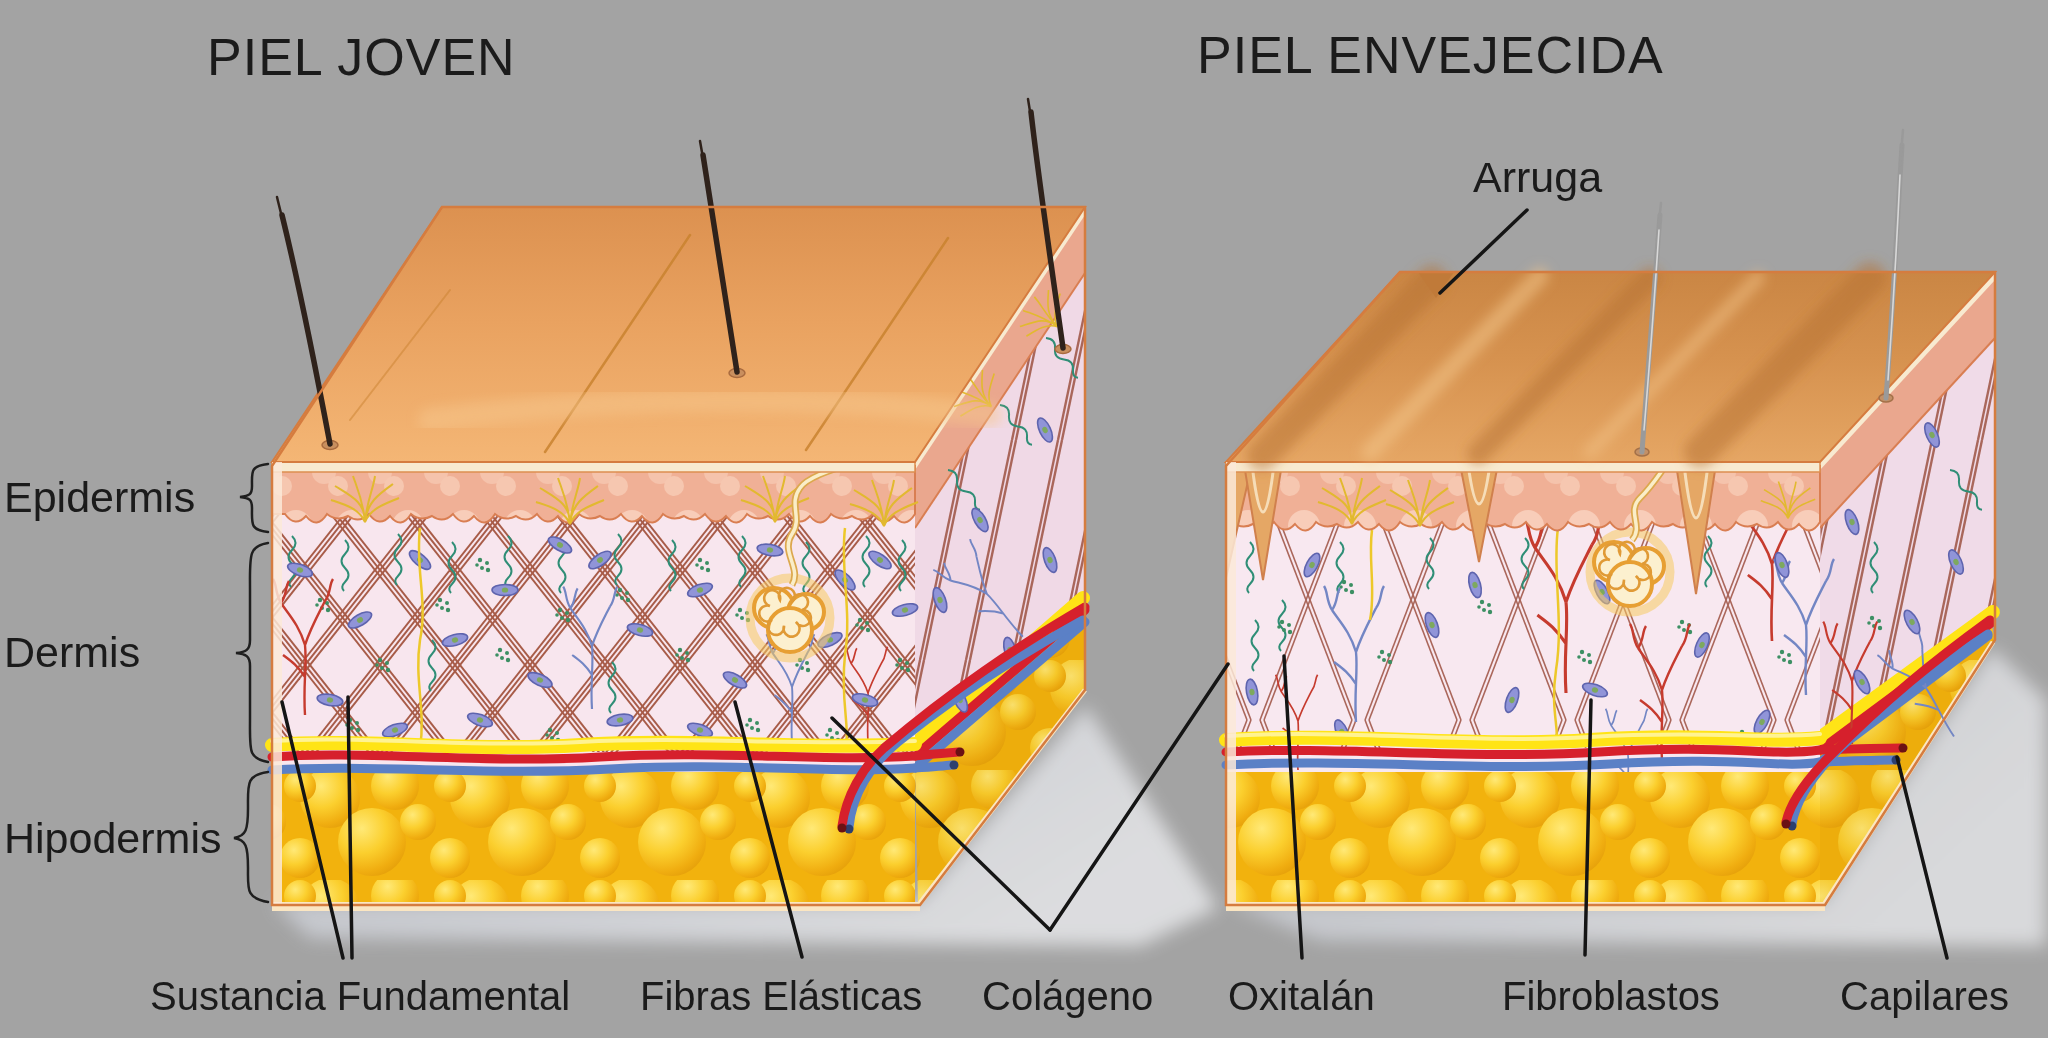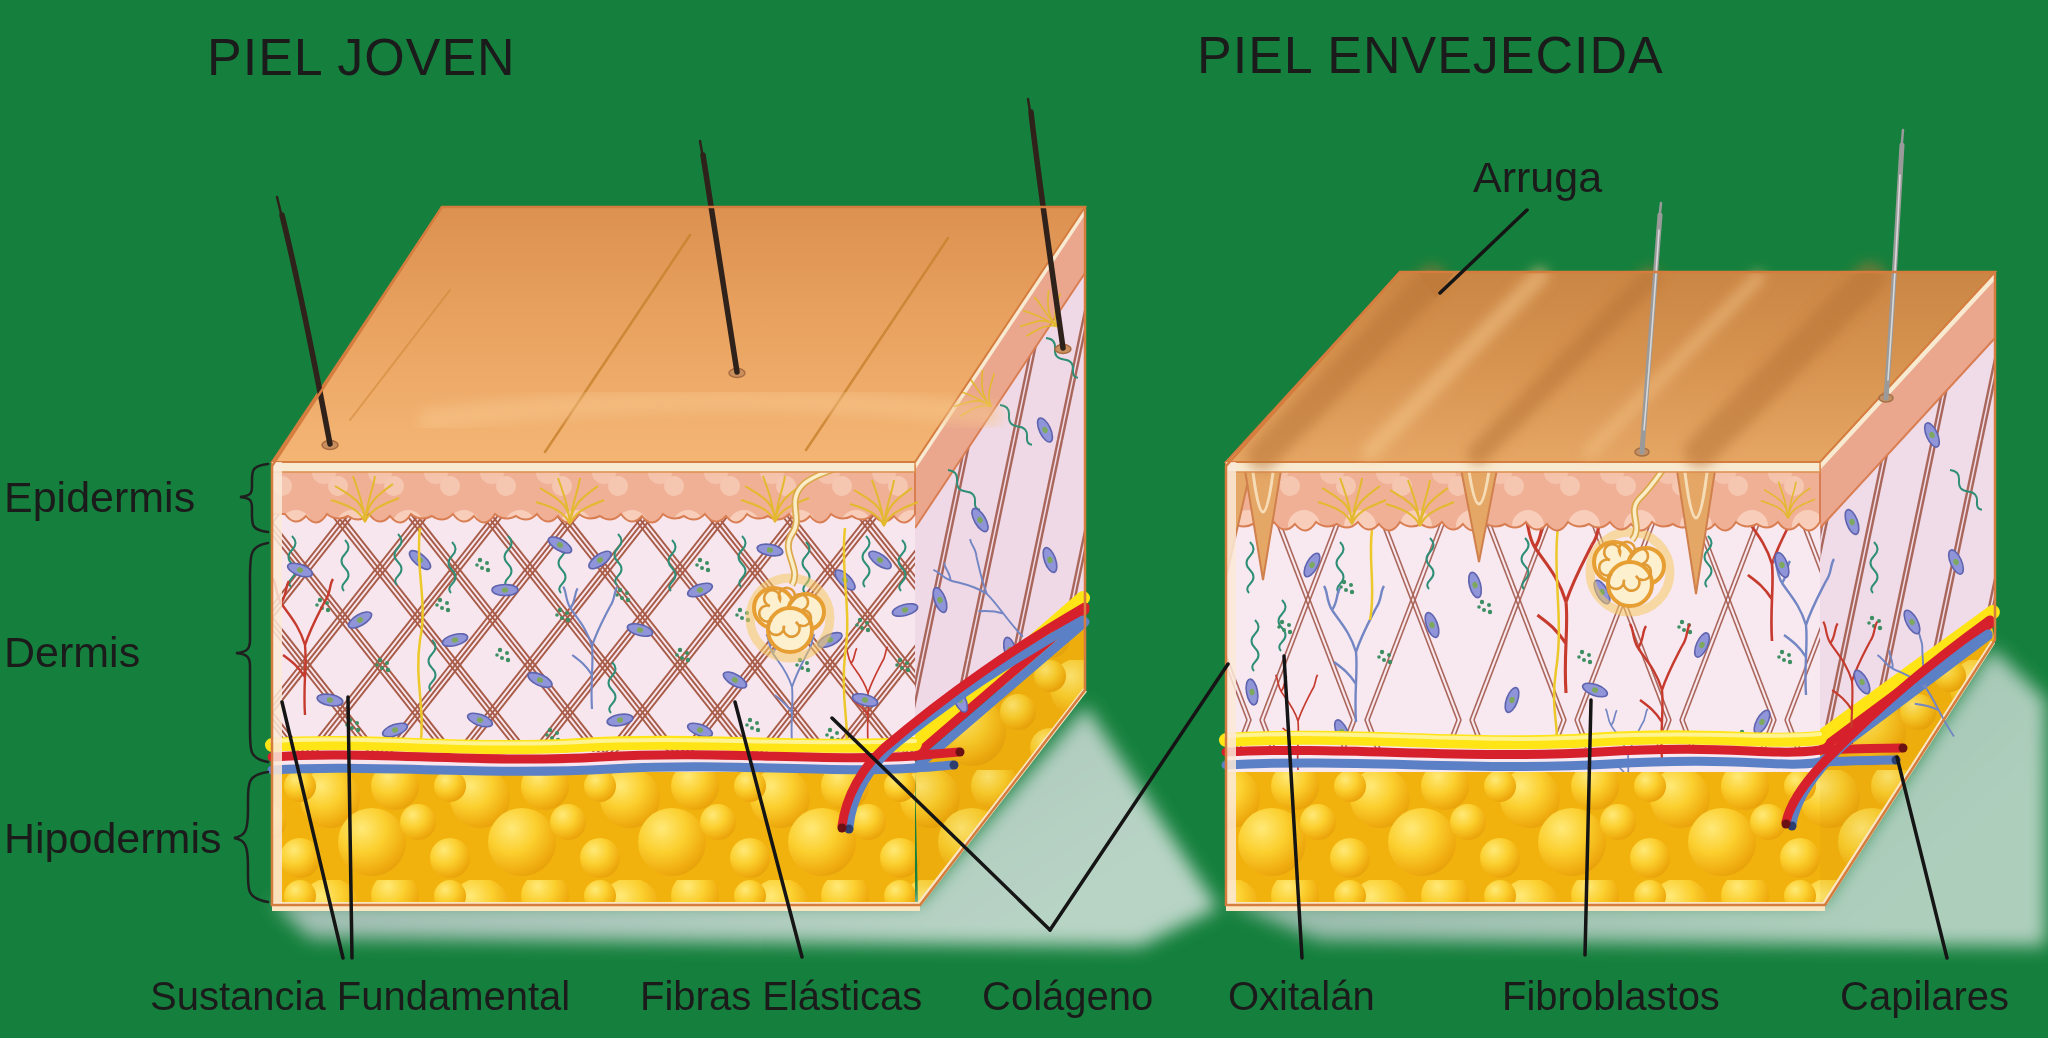--- a/index.html
+++ b/index.html
@@ -1,16 +1,16 @@
 <!DOCTYPE html>
 <html><head>
 <meta charset="utf-8">
 <style>
   html,body{margin:0;padding:0;background:#ffffff;}
-  .stage{position:relative;width:2048px;height:1038px;background:#15803d;overflow:hidden;
+  .stage{position:relative;width:2048px;height:1038px;background:#a3a3a3;overflow:hidden;
          font-family:"Liberation Sans", sans-serif;}
   svg{display:block}
   text{fill:#1b1b1b;font-family:"Liberation Sans", sans-serif;}
   .title{font-size:52px;letter-spacing:1px;}
   .side-label{font-size:43px;}
   .callout{font-size:40px;}
   .arruga{font-size:43px;}
 </style>
 </head>
 <body>

